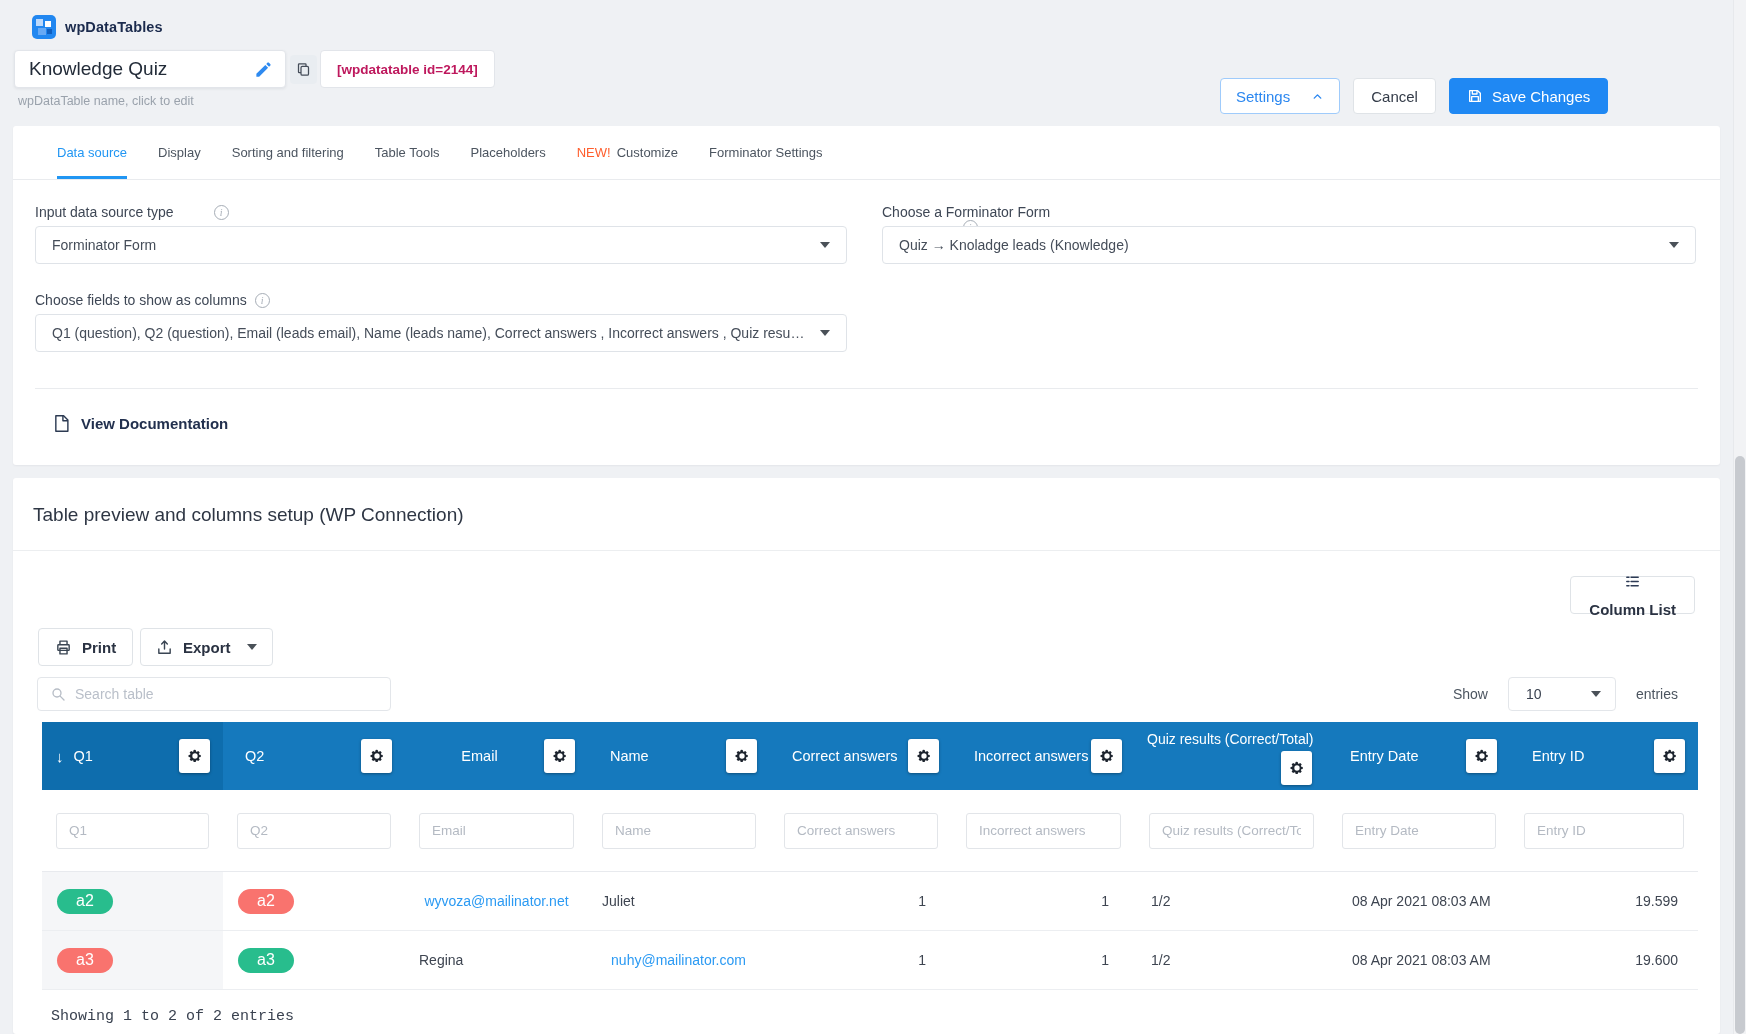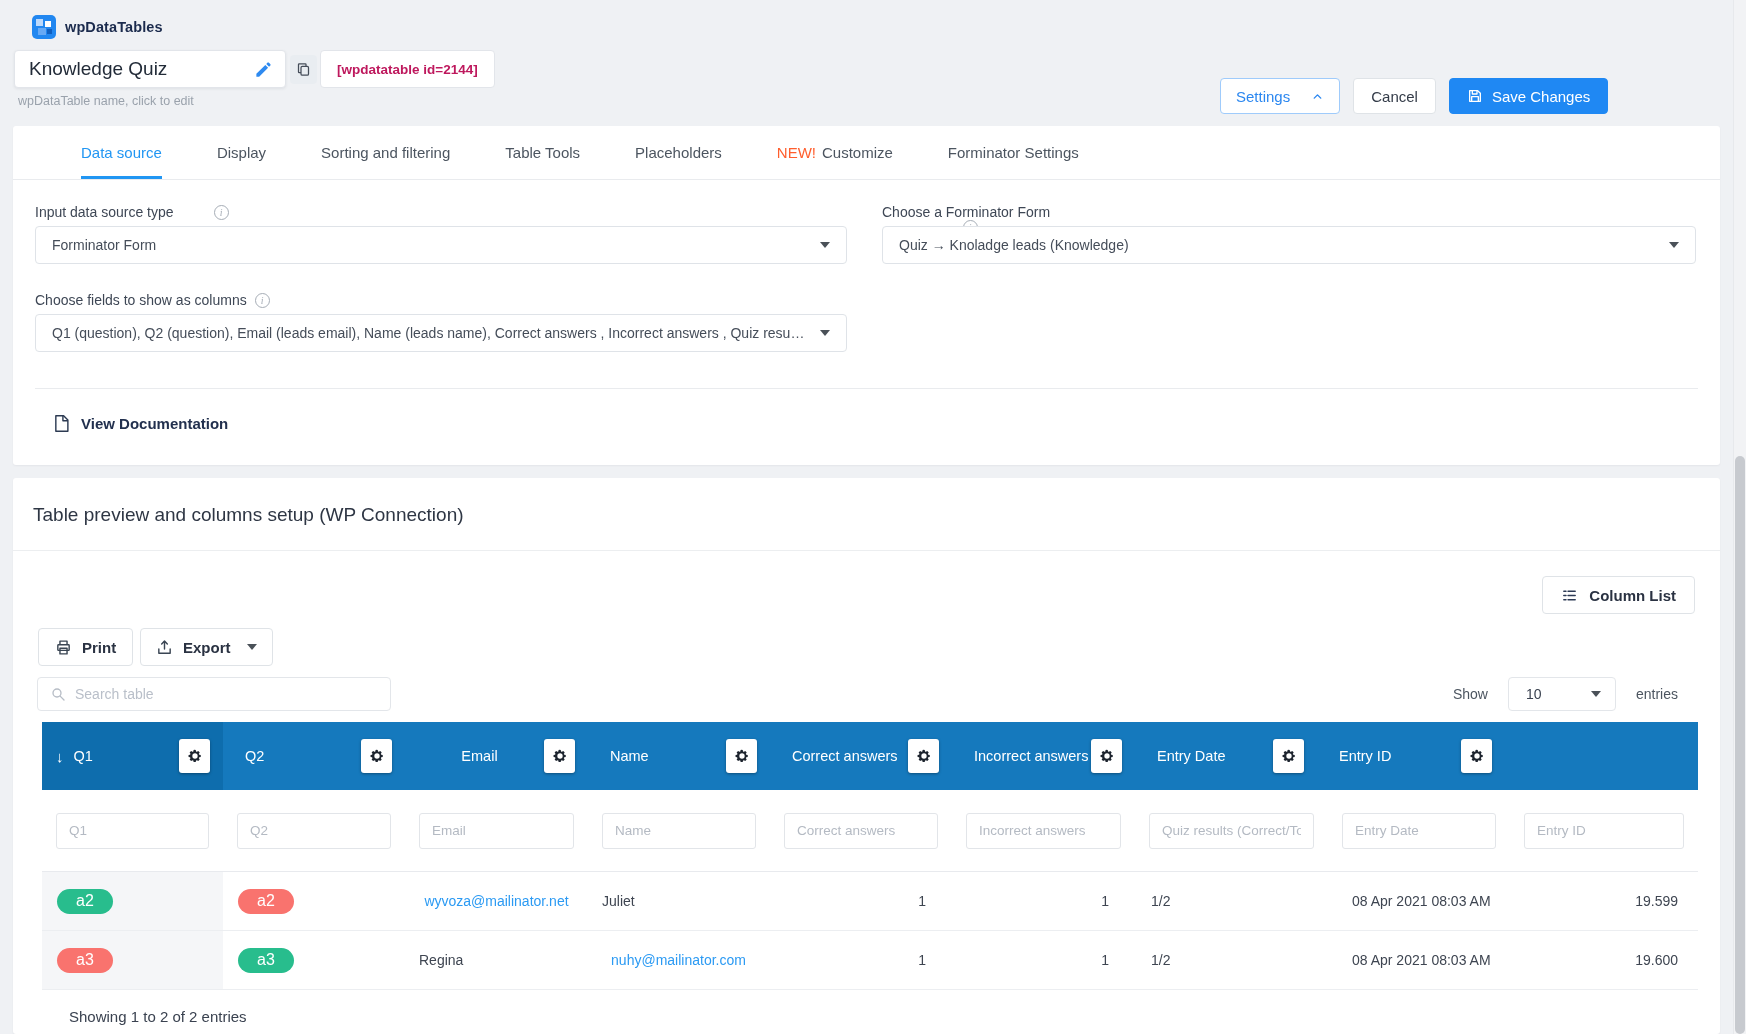--- a/index.html
+++ b/index.html
@@ -51,21 +51,21 @@
   .btn-cancel   { height:36px; padding:0 17px; font-size:15px; font-weight:500; }
   .btn-save     { height:36px; padding:0 17px; gap:9px; background:#1f88f3; border:1px solid #1f88f3; color:#fff; font-size:15px; font-weight:500; }
 
   
   .card { position:absolute; left:13px; width:1707px; background:#fff; border-radius:3px; box-shadow:0 1px 2px rgba(16,24,40,.05); }
   .card1 { top:126px; height:339px; }
   .card2 { top:478px; height:556px; }
 
   
   .tabs { height:54px; border-bottom:1px solid #e9ebee; display:flex; align-items:stretch; padding-left:44px; gap:31px; }
-  .tab { position:relative; display:flex; align-items:center; font-size:15px; color:#4c5560; cursor:pointer; white-space:nowrap;margin-left:24px; }
+  .tab { position:relative; display:flex; align-items:center; font-size:13px; color:#4c5560; cursor:pointer; white-space:nowrap; }
   .tab.active { color:#2196f3; }
   .tab.active::after { content:""; position:absolute; left:0; right:0; bottom:0; height:3px; background:#2196f3; }
   .tab .new-tag { color:#ff5e2d; margin-right:6px; }
 
   .f-label { position:absolute; font-size:14px; color:#3e4755; display:flex; align-items:center; }
   .info { display:inline-flex; align-items:center; justify-content:center; width:15px; height:15px;
           border:1px solid #a6adb6; border-radius:50%; margin-left:8px; font-size:10px; color:#a6adb6;
           font-family:"Liberation Serif", serif; font-style:italic; }
   .info::after { content:"i"; }
 
@@ -80,21 +80,21 @@
   .divider1 { position:absolute; left:22px; right:22px; top:262px; border-top:1px solid #e9ebee; }
   .doc-link { position:absolute; left:40px; top:288px; display:flex; align-items:center; gap:11px;
               font-size:15px; font-weight:bold; color:#22304e; cursor:pointer; }
 
   
   .panel-title { position:absolute; left:20px; top:26px; font-size:19px; font-weight:500; color:#2e3644; }
   .divider2 { position:absolute; left:0; right:0; top:72px; border-top:1px solid #eceef0; }
 
   .btn-formula { position:absolute; left:25px; top:98px; height:38px; padding:0 18px; gap:11px; font-size:15px; font-weight:bold; color:#2a3242; }
   .fx { font-family:"Liberation Serif", serif; font-style:italic; font-size:15px; }
-  .btn-collist { position:absolute; right:25px; top:98px; height:38px; padding:0 18px; gap:11px; font-size:15px; font-weight:bold; color:#2a3242; }
+  .btn-collist { position:absolute; right:25px; top:98px; height:38px; padding:0 18px; gap:11px; font-size:15px; font-weight:bold; color:#2a3242;flex-direction:column; }
   .btn-print   { position:absolute; left:25px;  top:150px; height:38px; padding:0 16px; gap:10px; font-size:15px; font-weight:bold; color:#2a3242; }
   .btn-export  { position:absolute; left:127px; top:150px; height:38px; padding:0 15px; gap:10px; font-size:15px; font-weight:bold; color:#2a3242; }
   .btn-export .caret { margin-left:6px; }
 
   .search-box { position:absolute; left:24px; top:199px; width:354px; height:34px;
                 border:1px solid #e3e6ea; border-radius:4px; background:#fff;
                 display:flex; align-items:center; gap:9px; padding:0 12px; }
   .search-box input { flex:1; min-width:0; border:none; outline:none; font-family:inherit; font-size:14px; color:#3a4250; }
   .search-box input::placeholder { color:#b9bfc9; }
 
@@ -138,21 +138,21 @@
   .badge[data-color="green"] { background:#28bd8d; }
   .badge[data-color="red"]   { background:#f9736e; }
   .td.c2 { justify-content:center; }
   .td.c2 a { color:#2b9af3; text-decoration:none; cursor:pointer; }
   .td.c3 { padding-left:14px; }
   .td.c4, .td.c5 { justify-content:flex-end; padding-right:26px; }
   .td.c6 { padding-left:16px; }
   .td.c7 { padding-left:24px; }
   .td.c8 { justify-content:flex-end; padding-right:20px; }
 
-  .tbl-footer { position:absolute; left:56px; top:530px; font-size:15px; color:#3a4250; }
+  .tbl-footer { position:absolute; left:38px; top:530px; font-size:15px; color:#3a4250;font-family:Liberation Mono, monospace; }
 
   
   .scrollbar { position:absolute; right:0; top:0; width:13px; height:1034px; background:#f2f3f5; border-left:1px solid #e7e9ec; }
   .scroll-thumb { position:absolute; right:1px; top:456px; width:10px; height:578px; background:#c7cacf; border-radius:5px; cursor:pointer; }
 </style>
 </head>
 <body>
 
 <svg width="0" height="0" style="position:absolute">
   <defs>
@@ -407,20 +407,30 @@
       <div class="th c5">
         <span class="lbl">Incorrect answers</span>
         <button class="gear-btn">
             <span>
               <svg width="16" height="16">
                 <use href="#gear"></use>
               </svg>
             </span>
           </button>
       </div>
+      <div class="th c6">
+        <span class="lbl">Quiz results (Correct/Total)</span>
+        <button class="gear-btn">
+            <span>
+              <svg width="16" height="16">
+                <use href="#gear"></use>
+              </svg>
+            </span>
+          </button>
+      </div>
       <div class="th c7">
         <span class="lbl">Entry Date</span>
         <button class="gear-btn">
             <span>
               <svg width="16" height="16">
                 <use href="#gear"></use>
               </svg>
             </span>
           </button>
       </div>

